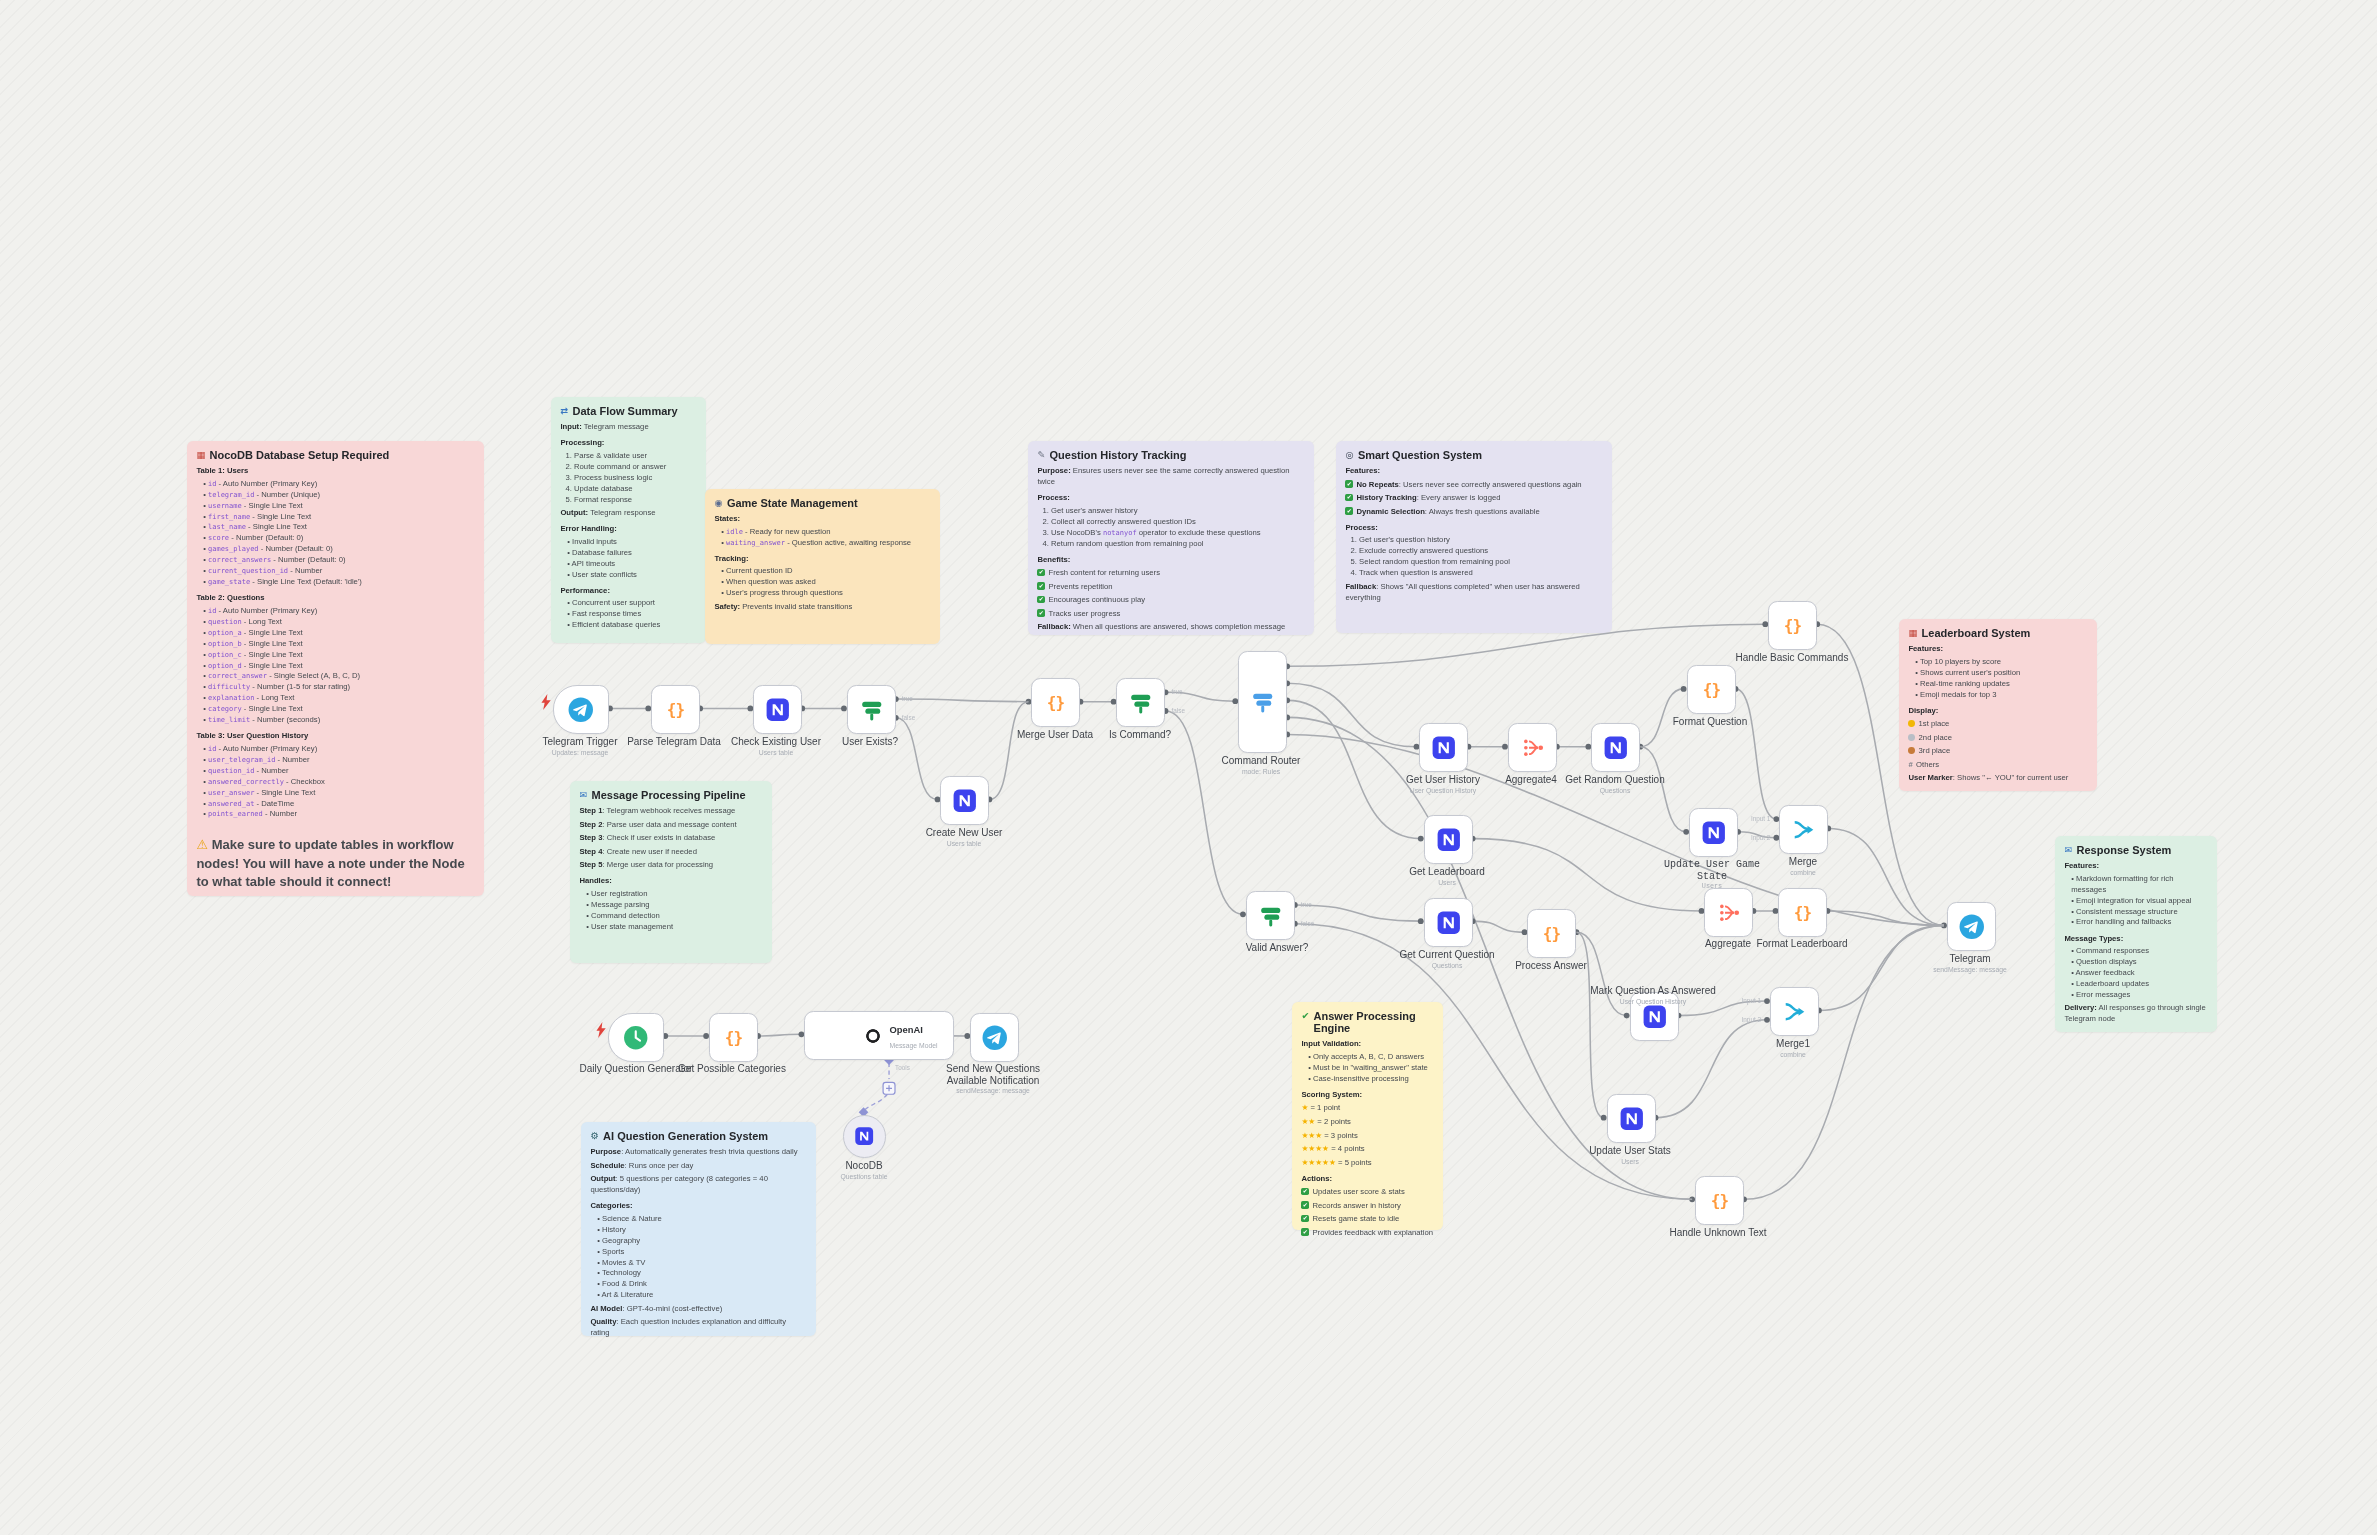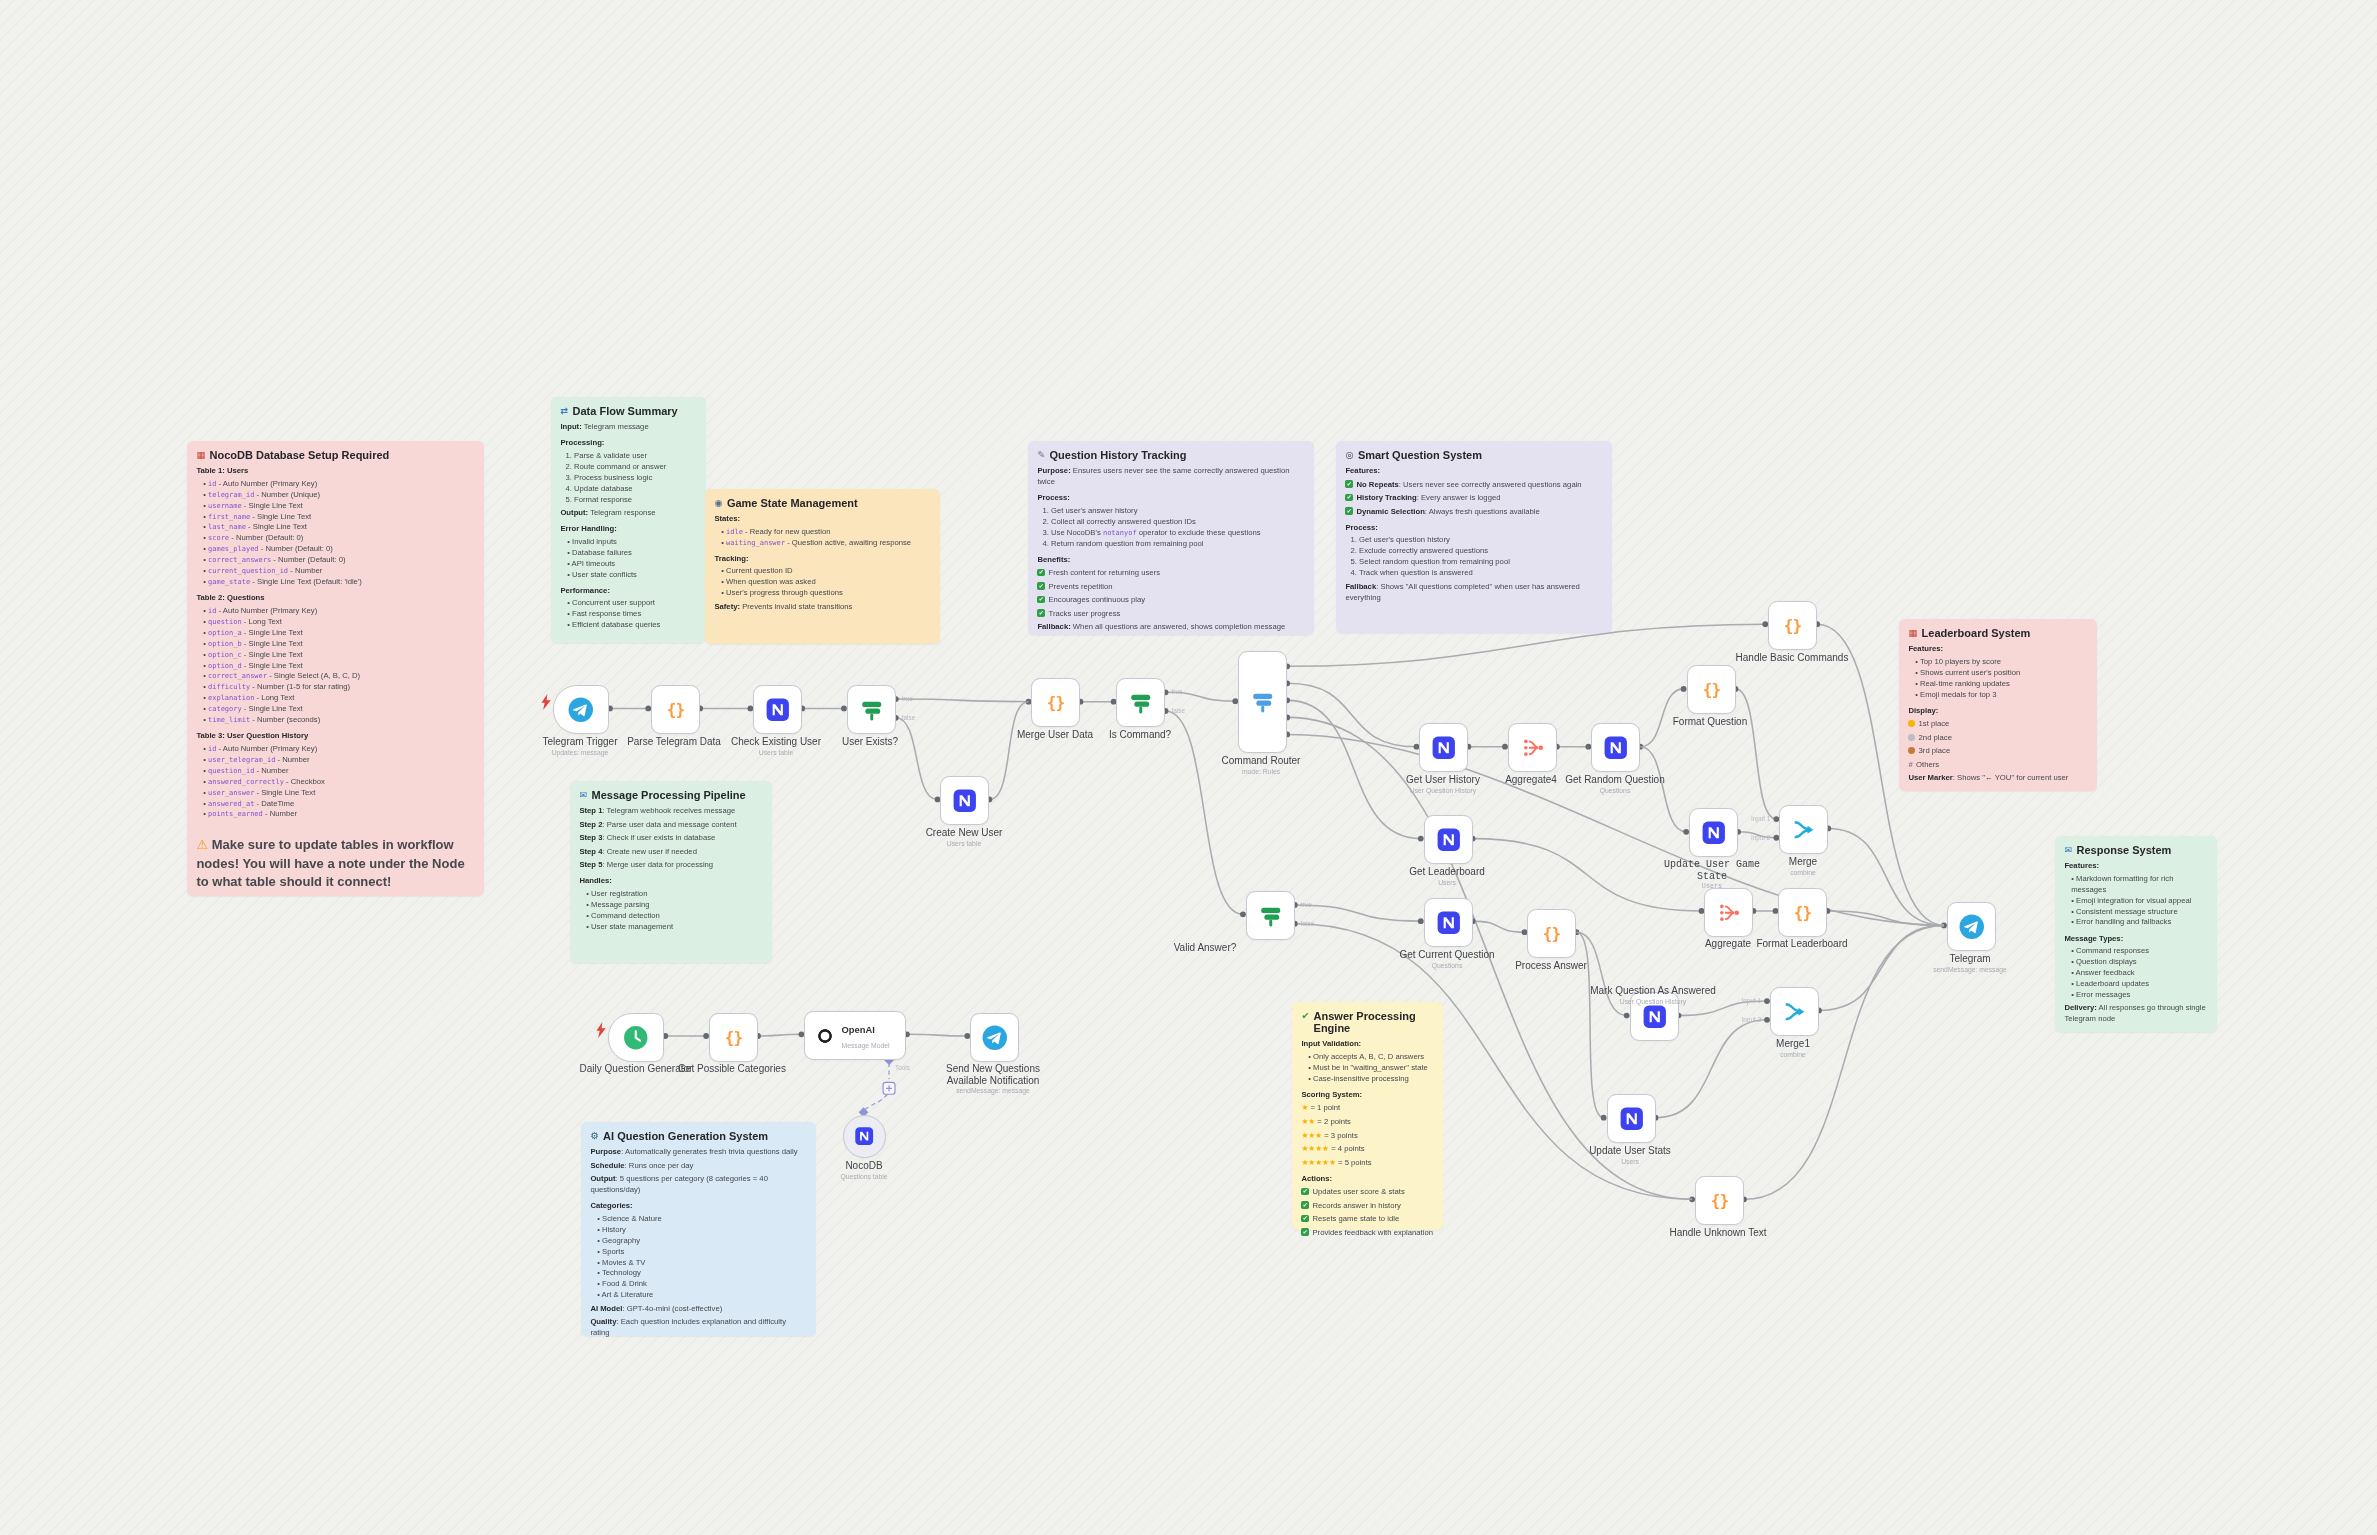--- a/index.html
+++ b/index.html
@@ -552,21 +552,21 @@
       </div>
       <div class="node " style="left: 1246px; top: 891px; width: 47px; height: 47px;">
         <span class="ic">
           <svg width="25.5" height="25.5" viewBox="0 0 24 24" fill="#1f9e54">
             <rect x="3" y="4.5" width="18" height="5" rx="2.5"></rect>
             <rect x="6" y="10.8" width="14" height="5" rx="2.5"></rect>
             <rect x="10.6" y="15.8" width="2.8" height="6.2" rx="1.2"></rect>
           </svg>
         </span>
       </div>
-      <div class="node-ext" style="left: 1205px; top: 938px; transform: translateX(-50%);">
+      <div class="node-ext" style="left: 1277px; top: 938px; transform: translateX(-50%);">
         <div class="node-label">Valid Answer?</div>
       </div>
       <div class="node " style="left: 1424px; top: 898px; width: 47px; height: 47px;">
         <span class="ic">
           <svg width="25.5" height="25.5" viewBox="0 0 24 24">
             <rect x="1.5" y="1.5" width="21" height="21" rx="5" fill="#3d43ee"></rect>
             <path d="M7.2 17.2V6.8h2.4l5.2 6.9V6.8h2v10.4h-2.4l-5.2-6.9v6.9z" fill="#fff"></path>
           </svg>
         </span>
       </div>
@@ -671,21 +671,21 @@
       </div>
       <div class="node-ext" style="left: 636px; top: 1059px; transform: translateX(-50%);">
         <div class="node-label">Daily Question Generator</div>
       </div>
       <div class="node " style="left: 709px; top: 1013px; width: 47px; height: 47px;">
         <span class="ic ic-code">{}</span>
       </div>
       <div class="node-ext" style="left: 732px; top: 1059px; transform: translateX(-50%);">
         <div class="node-label">Get Possible Categories</div>
       </div>
-      <div class="node " style="left: 804px; top: 1011px; width: 100px; height: 47px;">
+      <div class="node " style="left: 804px; top: 1011px; width: 100px; height: 47px; padding-left: 48px;">
         <span class="wide-body">
           <span class="ic">
             <svg width="22" height="22" viewBox="0 0 24 24">
               <g stroke="#202123" stroke-width="2.1" fill="none">
                 <rect x="6.2" y="6.2" width="11.6" height="11.6" rx="4.5"></rect>
                 <rect x="6.2" y="6.2" width="11.6" height="11.6" rx="4.5" transform="rotate(60 12 12)"></rect>
                 <rect x="6.2" y="6.2" width="11.6" height="11.6" rx="4.5" transform="rotate(120 12 12)"></rect>
               </g>
             </svg>
           </span>

